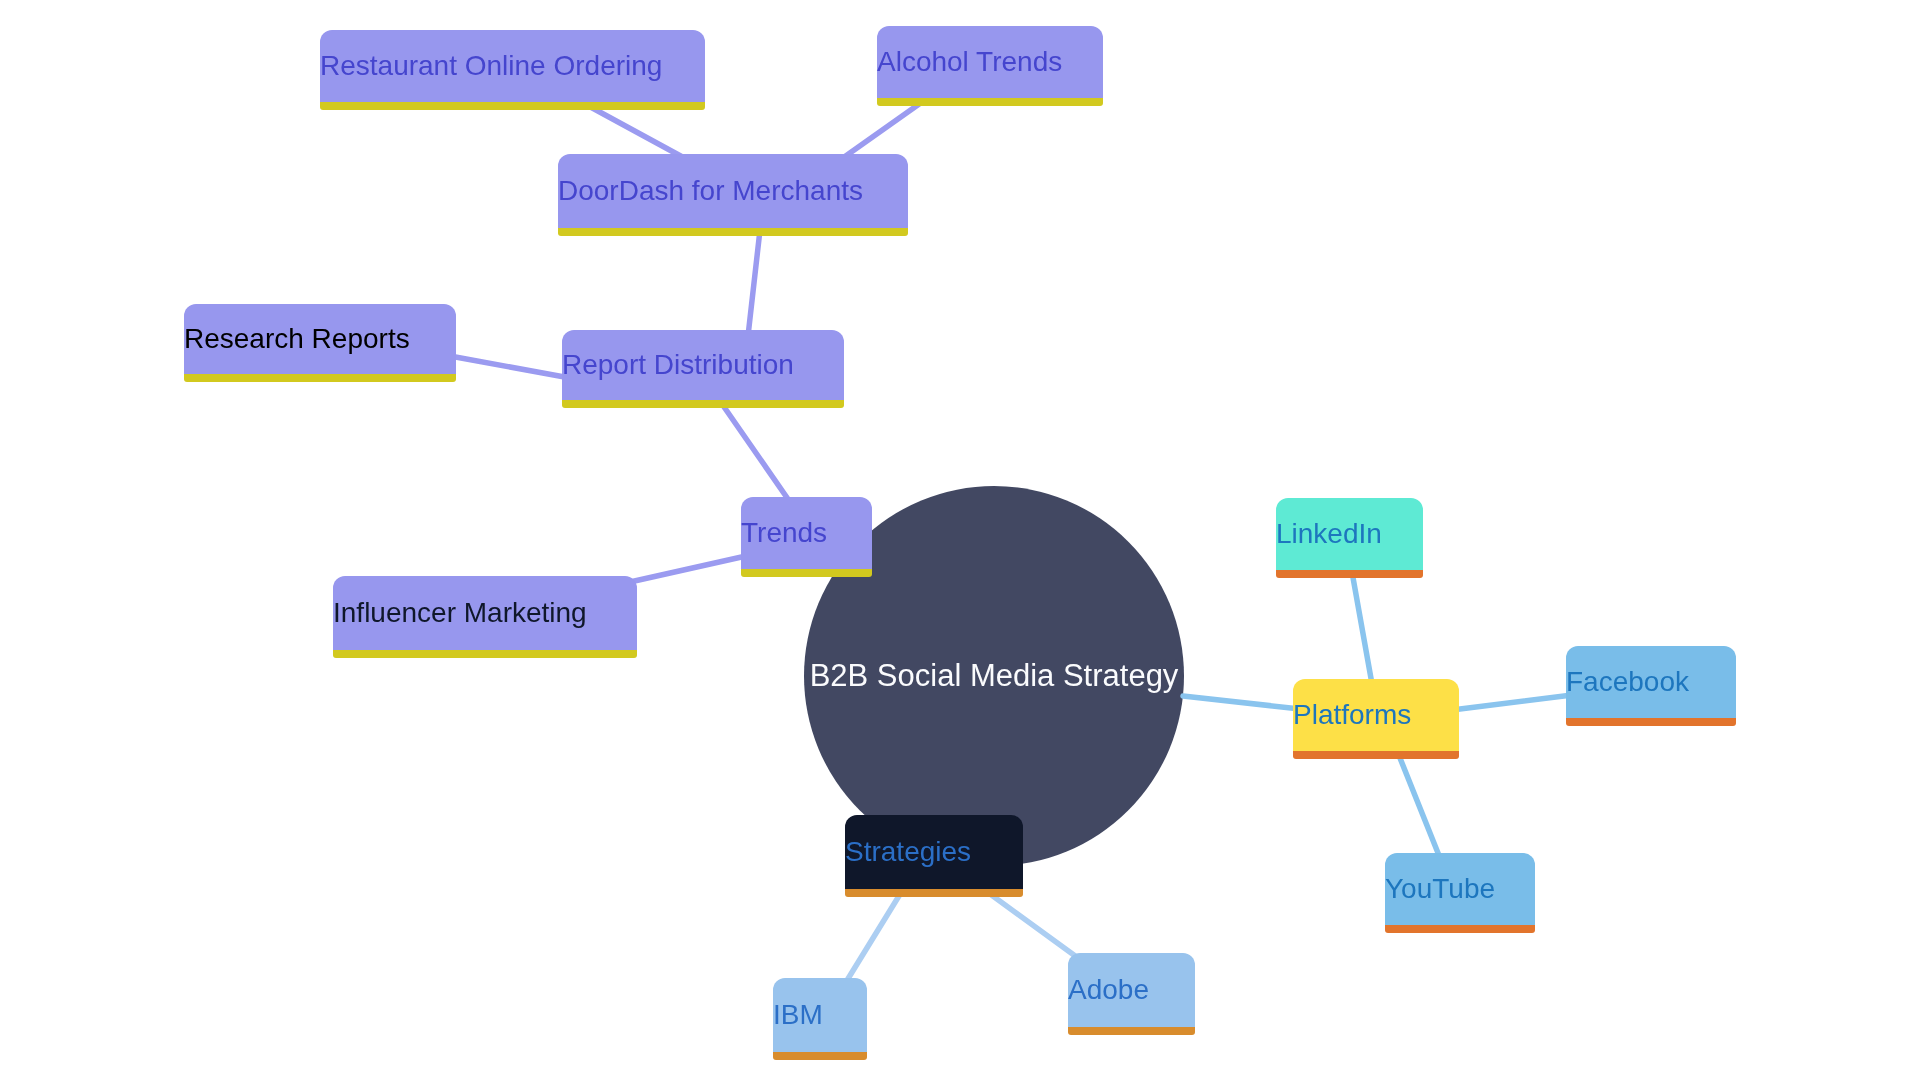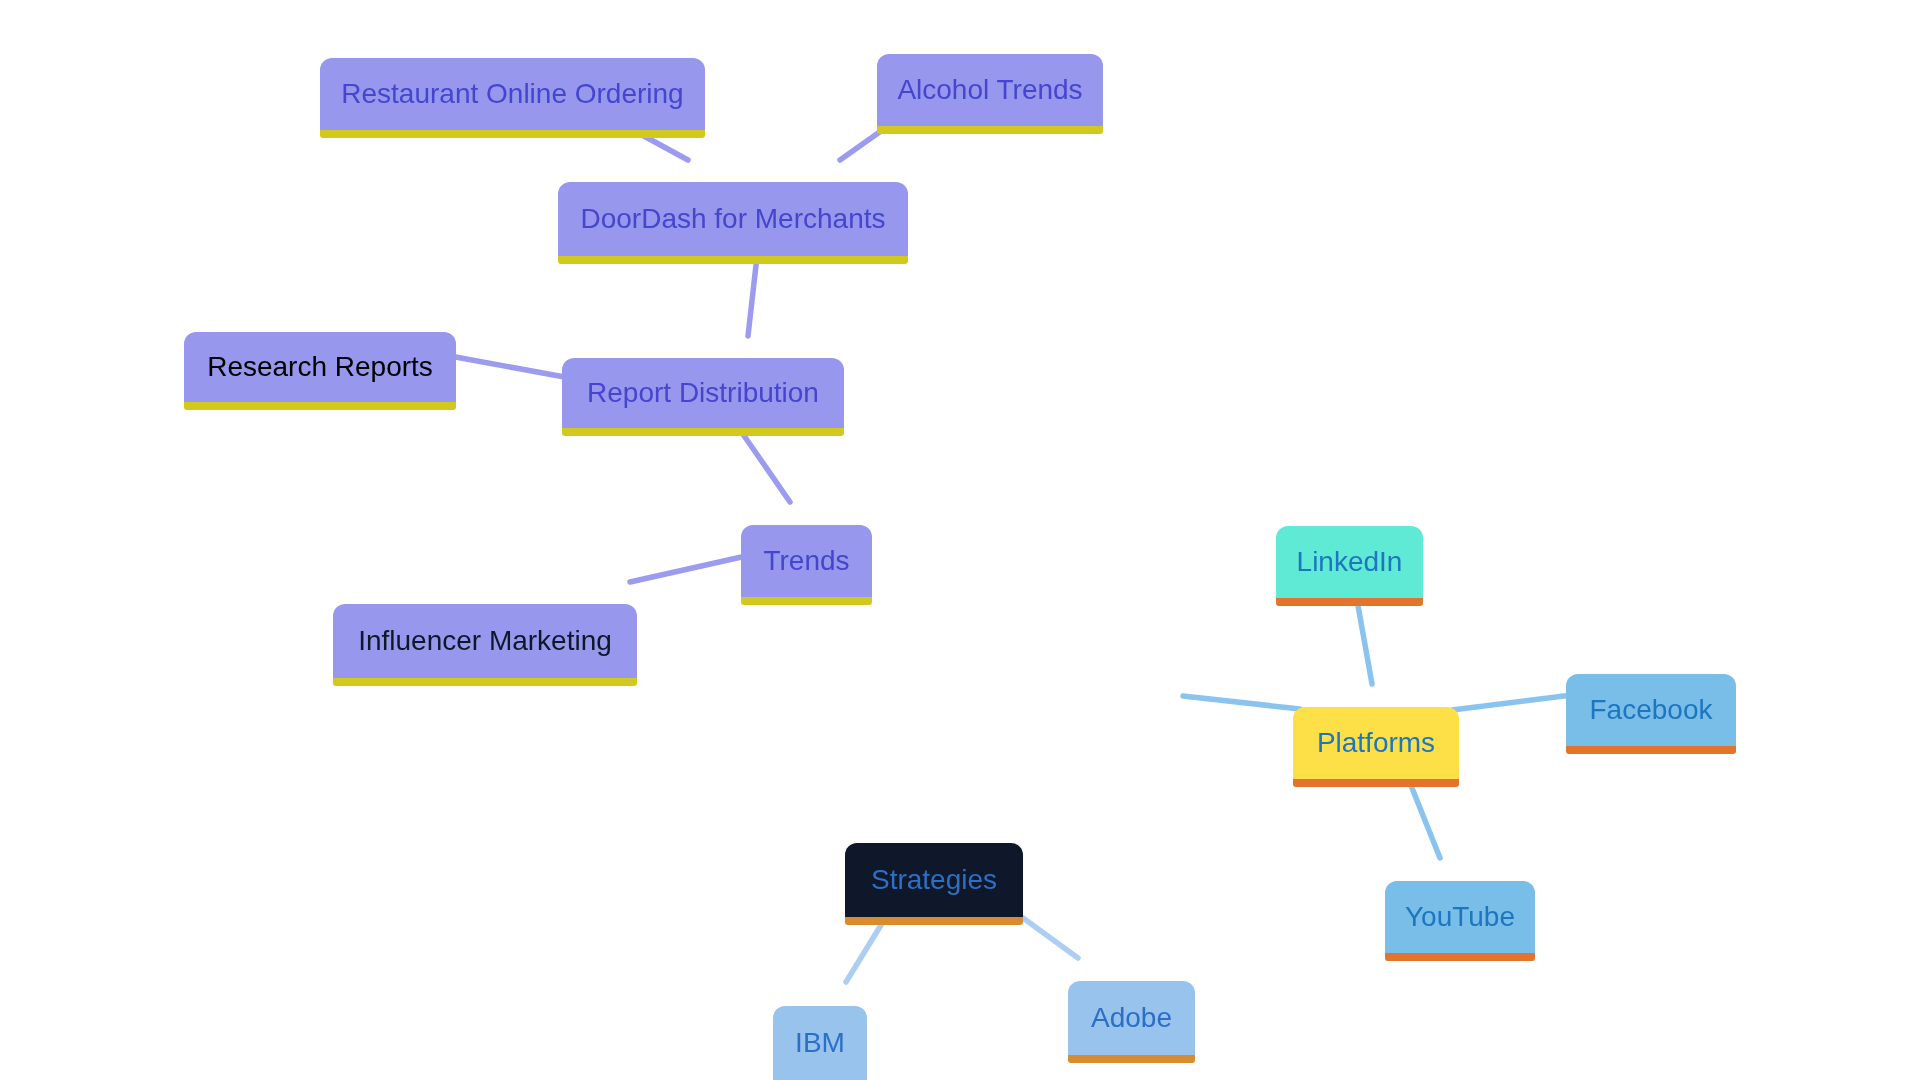--- a/index.html
+++ b/index.html
@@ -21,33 +21,35 @@
     white-space: nowrap;
   }
   .edges-layer {
     position: absolute; left: 0; top: 0;
     z-index: 1;
     pointer-events: none;
   }
   .node {
     position: absolute;
     box-sizing: border-box;
-    display: flex; align-items: center; justify-content: center;
+    display: flex; align-items: center; justify-content: flex-start;
     border-radius: 12px 12px 3px 3px;
     z-index: 2;
     white-space: nowrap;
-    margin-top: 28px;
   }
   .node .node-label { display: block; }
 </style>
 </head>
 <body style="background: rgb(255, 255, 255);">
 
 <div class="stage">
 
+  <div class="center-node" style="left: 804px; top: 486px; width: 380px; height: 380px; background: rgb(66, 72, 98); color: rgb(250, 251, 253); font-size: 31px;">
+    <span>B2B Social Media Strategy</span>
+  </div>
 
   <svg class="edges-layer" width="1920" height="1080" viewBox="0 0 1920 1080">
       <line x1="585" y1="104" x2="688" y2="160" stroke="#9b9bf0" stroke-width="5.5" stroke-linecap="round"></line>
       <line x1="922" y1="102" x2="840" y2="160" stroke="#9b9bf0" stroke-width="5.5" stroke-linecap="round"></line>
       <line x1="760" y1="230" x2="748" y2="336" stroke="#9b9bf0" stroke-width="5.5" stroke-linecap="round"></line>
       <line x1="450" y1="356" x2="570" y2="378" stroke="#9b9bf0" stroke-width="5.5" stroke-linecap="round"></line>
       <line x1="722" y1="404" x2="790" y2="502" stroke="#9b9bf0" stroke-width="5.5" stroke-linecap="round"></line>
       <line x1="746" y1="556" x2="630" y2="582" stroke="#9b9bf0" stroke-width="5.5" stroke-linecap="round"></line>
       <line x1="1183" y1="696" x2="1300" y2="709" stroke="#8ac4ee" stroke-width="5.5" stroke-linecap="round"></line>
       <line x1="1352" y1="572" x2="1372" y2="684" stroke="#8ac4ee" stroke-width="5.5" stroke-linecap="round"></line>

